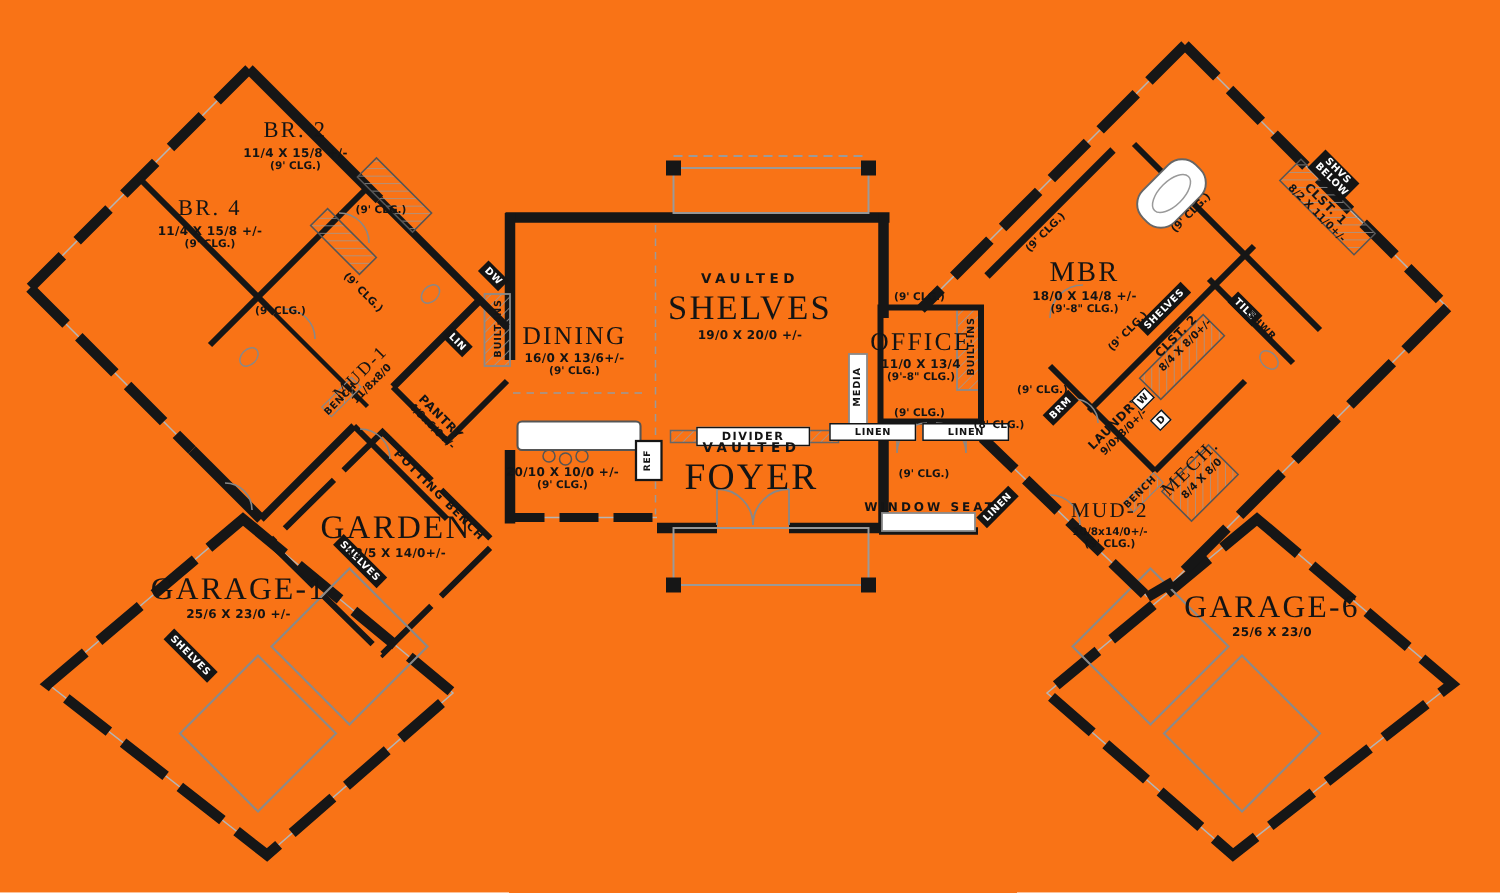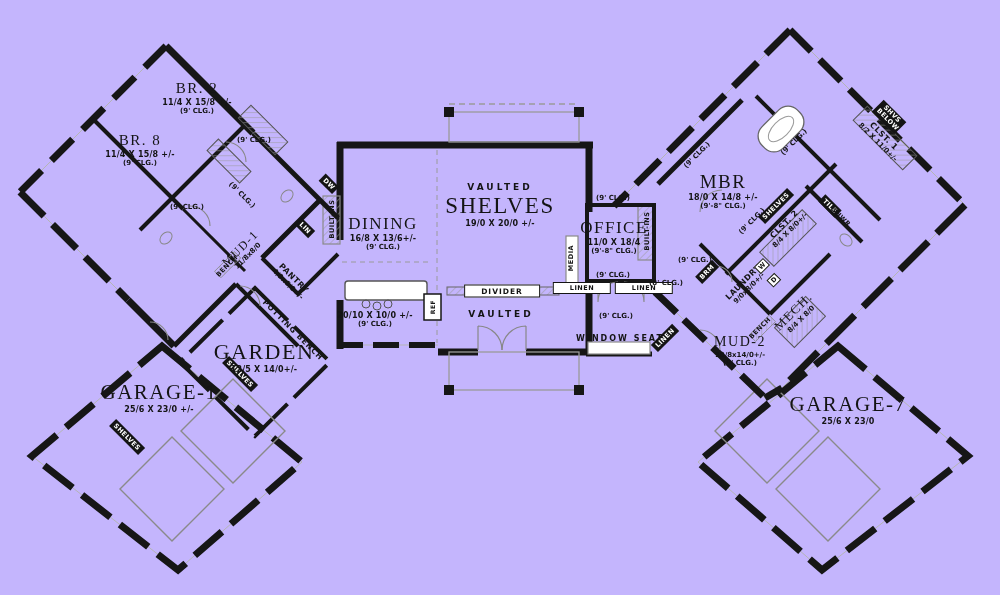--- a/index.html
+++ b/index.html
@@ -1,16 +1,16 @@
 <!DOCTYPE html>
 <html><head>
 <meta charset="utf-8">
 <style>
   html,body{margin:0;padding:0;background:#fff;}
-  #plan{position:relative;width:1000px;height:595px;background:#c4b5fd;overflow:hidden;
+  #plan{position:relative;width:1000px;height:595px;background:#f97316;overflow:hidden;
         font-family:"DejaVu Sans",sans-serif;color:#141414;}
   #walls{position:absolute;left:0;top:0;}
   .lbl{position:absolute;transform:translate(-50%,-50%);white-space:nowrap;text-align:center;
        line-height:1.18;color:#141414;}
   .r45{transform:translate(-50%,-50%) rotate(45deg);}
   .rm45{transform:translate(-50%,-50%) rotate(-45deg);}
   .v{transform:translate(-50%,-50%) rotate(-90deg);}
   .serif{font-family:"Liberation Serif","DejaVu Serif",serif;letter-spacing:1.5px;font-weight:400;}
   .dims{font:bold 8px "DejaVu Sans",sans-serif;letter-spacing:0.2px;}
   .dims7{font:bold 7px "DejaVu Sans",sans-serif;}
@@ -152,21 +152,21 @@
     <path d="M190,206 A20,20 0 0 1 210,226"></path>
   </g>
 </svg>
 
 <div class="lbl" style="left:197px;top:97px">
   <div class="serif" style="font-size:15px">BR. 2</div>
   <div class="dims">11/4 X 15/8 +/-</div>
   <div class="dims7">(9' CLG.)</div>
 </div>
 <div class="lbl" style="left:140px;top:149px">
-  <div class="serif" style="font-size:15px">BR. 8</div>
+  <div class="serif" style="font-size:15px">BR. 4</div>
   <div class="dims">11/4 X 15/8 +/-</div>
   <div class="dims7">(9' CLG.)</div>
 </div>
 <div class="lbl dims7" style="left:254px;top:140px">(9' CLG.)</div>
 <div class="lbl dims7" style="left:187px;top:207px">(9' CLG.)</div>
 <div class="lbl dims7 r45" style="left:242px;top:195px">(9' CLG.)</div>
 
 <div class="lbl rm45" style="left:243px;top:251px">
   <div class="serif" style="font-size:12px">MUD-1</div>
   <div class="dims7">11/8x8/0</div>
@@ -187,44 +187,45 @@
   <div class="serif" style="font-size:22px">GARDEN</div>
   <div class="dims">12/5 X 14/0+/-</div>
 </div>
 <div class="lbl" style="left:159px;top:397px">
   <div class="serif" style="font-size:21px">GARAGE-1</div>
   <div class="dims">25/6 X 23/0 +/-</div>
 </div>
 
 <div class="lbl" style="left:383px;top:233px">
   <div class="serif" style="font-size:17px">DINING</div>
-  <div class="dims">16/8 X 13/6+/-</div>
+  <div class="dims">16/0 X 13/6+/-</div>
   <div class="dims7">(9' CLG.)</div>
 </div>
 <div class="lbl" style="left:500px;top:205px">
   <div class="pref">VAULTED</div>
   <div class="serif" style="font-size:23px">SHELVES</div>
   <div class="dims">19/0 X 20/0 +/-</div>
 </div>
 <div class="lbl" style="left:375px;top:319px">
   <div class="dims">20/10 X 10/0 +/-</div>
   <div class="dims7">(9' CLG.)</div>
 </div>
 <div class="lbl box" style="left:502px;top:291px;font:bold 7.5px 'DejaVu Sans',sans-serif;letter-spacing:1px">DIVIDER</div>
 <div class="lbl" style="left:501px;top:314px">
   <div class="pref">VAULTED</div>
+  <div class="serif" style="font-size:25px">FOYER</div>
 </div>
 <div class="lbl v sm" style="left:332px;top:219px;font-size:6.5px">BUILT-INS</div>
 <div class="lbl v sm" style="left:432px;top:307px;font-size:6px">REF</div>
 <div class="lbl v sm" style="left:571px;top:258px;font-size:6.5px">MEDIA</div>
 
 <div class="lbl dims7" style="left:613px;top:198px">(9' CLG.)</div>
 <div class="lbl" style="left:614px;top:237px">
   <div class="serif" style="font-size:17px">OFFICE</div>
-  <div class="dims">11/0 X 18/4</div>
+  <div class="dims">11/0 X 13/4</div>
   <div class="dims7">(9'-8" CLG.)</div>
 </div>
 <div class="lbl dims7" style="left:613px;top:275px">(9' CLG.)</div>
 <div class="lbl v sm" style="left:647px;top:231px;font-size:6.5px">BUILT-INS</div>
 
 <div class="lbl" style="left:723px;top:191px">
   <div class="serif" style="font-size:19px">MBR</div>
   <div class="dims">18/0 X 14/8 +/-</div>
   <div class="dims7">(9'-8" CLG.)</div>
 </div>
@@ -268,17 +269,17 @@
 </div>
 
 <div class="lbl box sm" style="left:582px;top:288px;font-size:6.5px">LINEN</div>
 <div class="lbl box sm" style="left:644px;top:288px;font-size:6.5px">LINEN</div>
 <div class="lbl dims7" style="left:666px;top:283px">(8' CLG.)</div>
 <div class="lbl dims7" style="left:616px;top:316px">(9' CLG.)</div>
 <div class="lbl" style="left:620px;top:338px;font:bold 8px 'DejaVu Sans',sans-serif;letter-spacing:2px">WINDOW SEAT</div>
 <div class="lbl inv rm45" style="left:665px;top:338px">LINEN</div>
 
 <div class="lbl" style="left:848px;top:409px">
-  <div class="serif" style="font-size:21px">GARAGE-7</div>
+  <div class="serif" style="font-size:21px">GARAGE-6</div>
   <div class="dims">25/6 X 23/0</div>
 </div>
 
 </div>
 
 </body></html>

